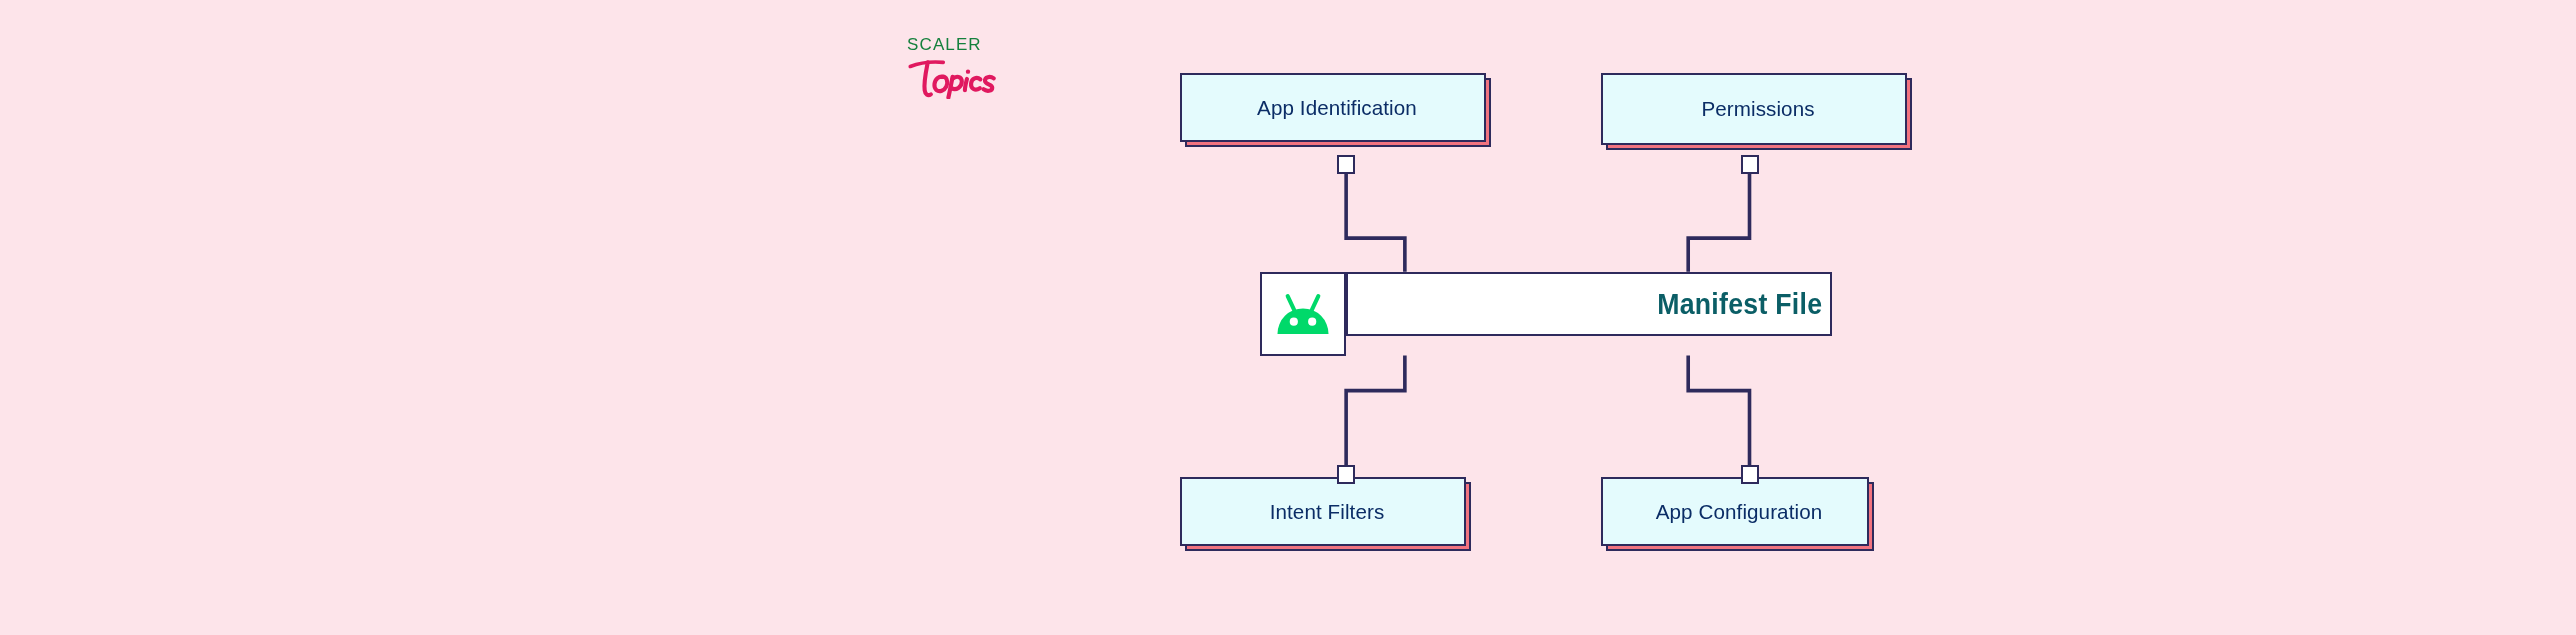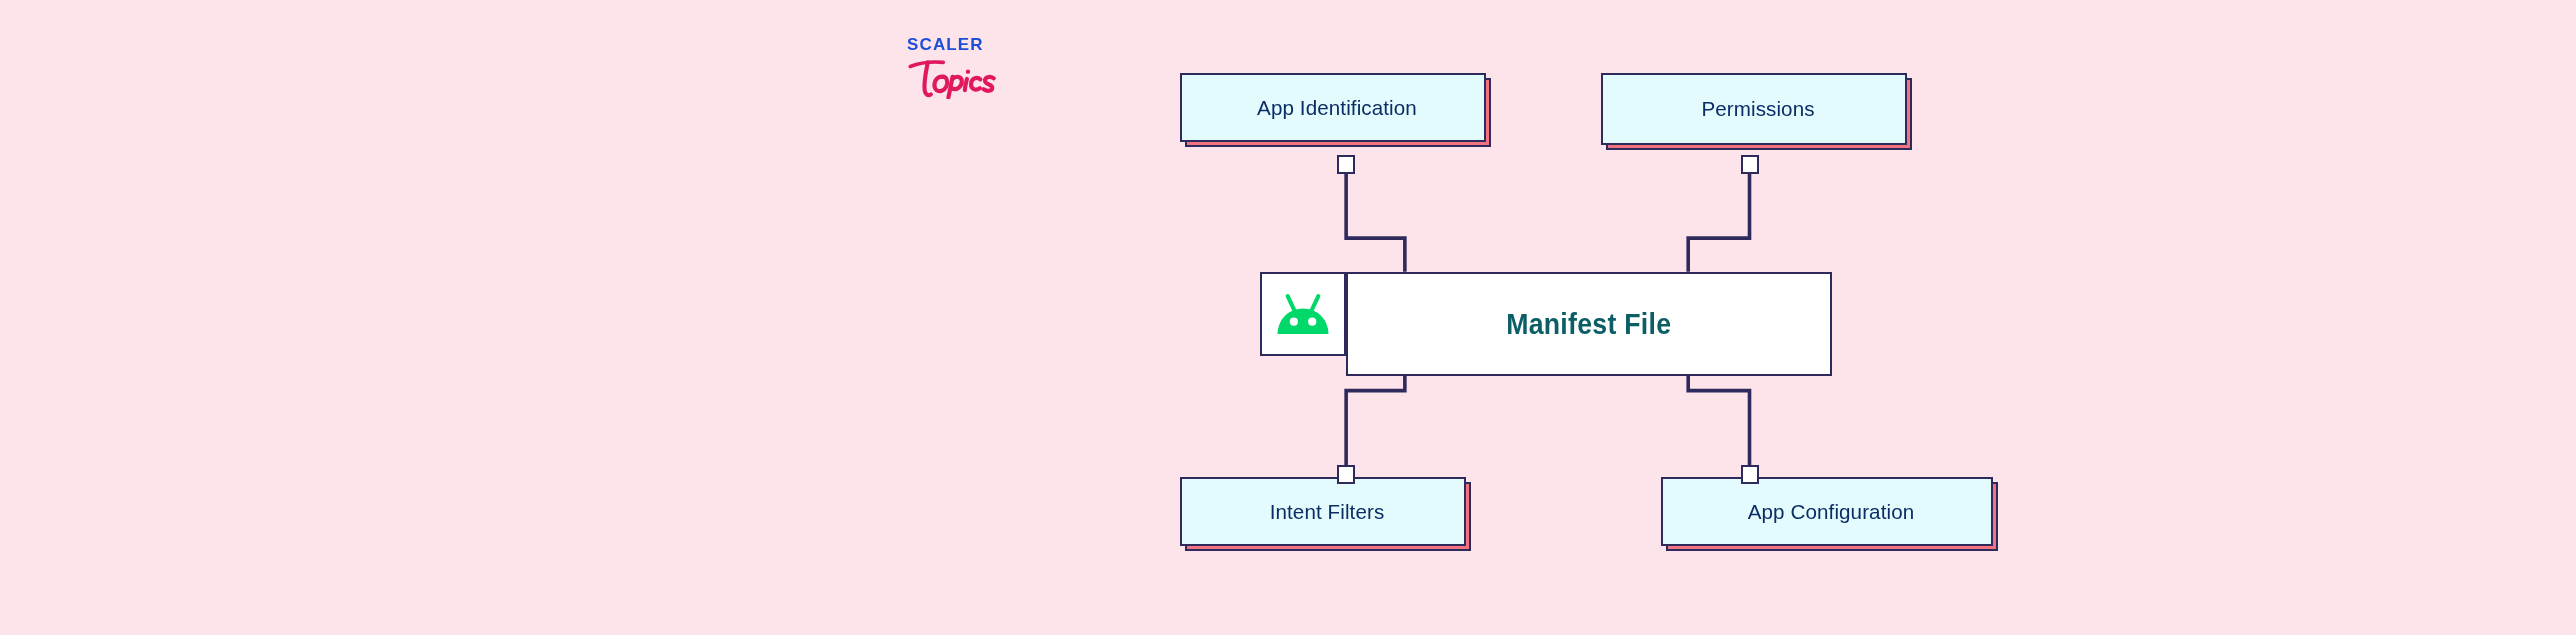--- a/index.html
+++ b/index.html
@@ -9,24 +9,24 @@
     font-family:"Liberation Sans", sans-serif;
     overflow:hidden;
     position:relative;
   }
   #canvas{position:absolute;left:0;top:0;width:3091px;height:636px;}
 
   
   .logo{position:absolute;left:905px;top:36px;width:93px;height:72px;}
   .logo-scaler{
     font-family:"Liberation Sans", sans-serif;
-    font-weight:bold;
+    font-weight:normal;
     font-size:17px;
     letter-spacing:1.1px;
-    color:#1d4ed8;
+    color:#15803d;
     line-height:1;
     position:absolute;left:2.1px;top:0px;
   }
   .logo-topics{position:absolute;left:0px;top:14.4px;width:93px;height:49px;}
 
   
   .node{position:absolute;box-sizing:border-box;}
   .node .shadow{
     position:absolute;left:5.2px;top:5.2px;width:100%;height:100%;
     background:#f2737f;border:2.1px solid #2e2a5c;box-sizing:border-box;
@@ -129,21 +129,21 @@
     </div>
   </div>
 
   <div class="node" style="left:1180px;top:477px;width:286px;height:69px;">
     <div class="shadow"></div>
     <div class="face">
       <span class="label">Intent Filters</span>
     </div>
   </div>
 
-  <div class="node" style="left:1661px;top:477px;width:332px;height:69px;">
+  <div class="node" style="left:1601px;top:477px;width:268px;height:69px;">
     <div class="shadow"></div>
     <div class="face">
       <span class="label">App Configuration</span>
     </div>
   </div>
 
   <div class="center-wrap" style="left:1260px;top:272px;width:572px;height:84px;">
 
     <div class="icon-box" style="width:86px;height:84px;">
       <svg width="58" height="49" viewBox="0 0 112 96">
@@ -151,21 +151,21 @@
         <line x1="26" y1="12" x2="40" y2="42" stroke="#00d96a" stroke-width="8" stroke-linecap="round"></line>
         <line x1="86" y1="12" x2="72" y2="42" stroke="#00d96a" stroke-width="8" stroke-linecap="round"></line>
 
         <path d="M6 86 A50 50 0 0 1 106 86 Z" fill="#00d96a"></path>
 
         <circle cx="38" cy="62" r="8" fill="#ffffff"></circle>
         <circle cx="74" cy="62" r="8" fill="#ffffff"></circle>
       </svg>
     </div>
 
-    <div class="manifest-box" style="left:86px;top:0px;width:486px;height:104px;">
+    <div class="manifest-box" style="left:86px;top:0px;width:486px;height:64px;justify-content:flex-end;">
       <span class="manifest-label">Manifest File</span>
     </div>
   </div>
 
   <div class="port" style="left:1337px;top:155px;width:17.5px;height:18.5px;"></div>
   <div class="port" style="left:1741px;top:155px;width:17.5px;height:18.5px;"></div>
   <div class="port" style="left:1337px;top:465px;width:17.5px;height:18.5px;"></div>
   <div class="port" style="left:1741px;top:465px;width:17.5px;height:18.5px;"></div>
 
 </div>

